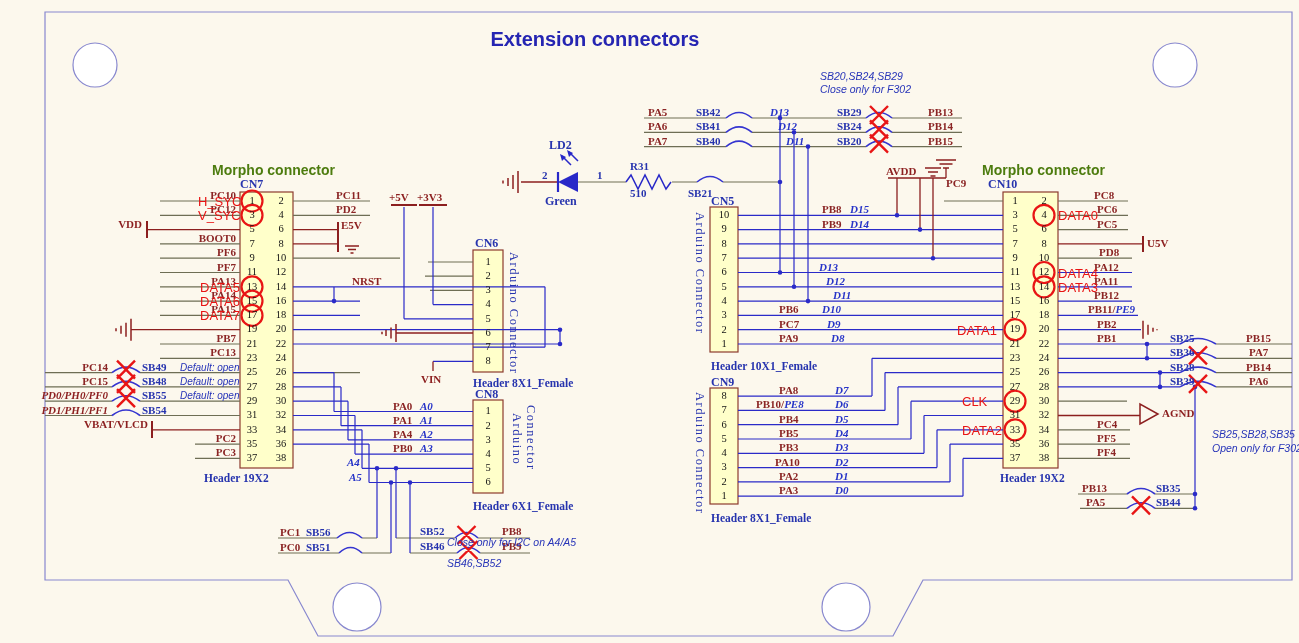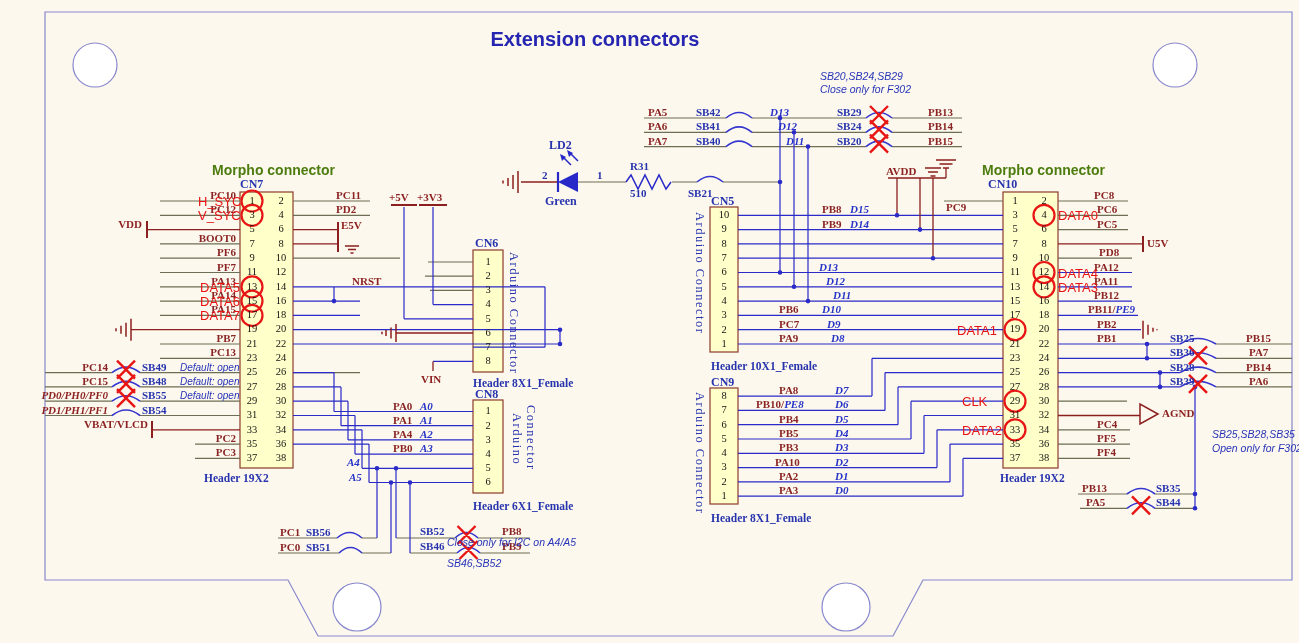--- a/index.html
+++ b/index.html
@@ -433,21 +433,21 @@
       <span style="height: 14.3px; line-height: 14.3px;">22</span>
       <span style="height: 14.3px; line-height: 14.3px;">24</span>
       <span style="height: 14.3px; line-height: 14.3px;">26</span>
       <span style="height: 14.3px; line-height: 14.3px;">28</span>
       <span style="height: 14.3px; line-height: 14.3px;">30</span>
       <span style="height: 14.3px; line-height: 14.3px;">32</span>
       <span style="height: 14.3px; line-height: 14.3px;">34</span>
       <span style="height: 14.3px; line-height: 14.3px;">36</span>
       <span style="height: 14.3px; line-height: 14.3px;">38</span>
     </div>
-<span class="t lbl" style="left:946px;top:201px">PC9</span>
+<span class="t lbl" style="left:946px;top:177px">PC9</span>
 <span class="t lbl" style="left:1094px;top:189px">PC8</span>
 <span class="t lbl" style="left:1097px;top:203.3px">PC6</span>
 <span class="t lbl" style="left:1097px;top:217.6px">PC5</span>
 <span class="t pwr" style="left:1147px;top:236.5px">U5V</span>
 <span class="t lbl" style="left:1099px;top:246.2px">PD8</span>
 <span class="t lbl" style="left:1094px;top:260.5px">PA12</span>
 <span class="t lbl" style="left:1094px;top:274.8px">PA11</span>
 <span class="t lbl" style="left:1094px;top:289.1px">PB12</span>
 <span class="t lbl" style="left:1088px;top:303.4px"><i class="t lbl" style="position:static;font-style:normal">PB11/</i><i class="t blu" style="position:static">PE9</i></span>
 <span class="t lbl" style="left:1097px;top:317.7px">PB2</span>

